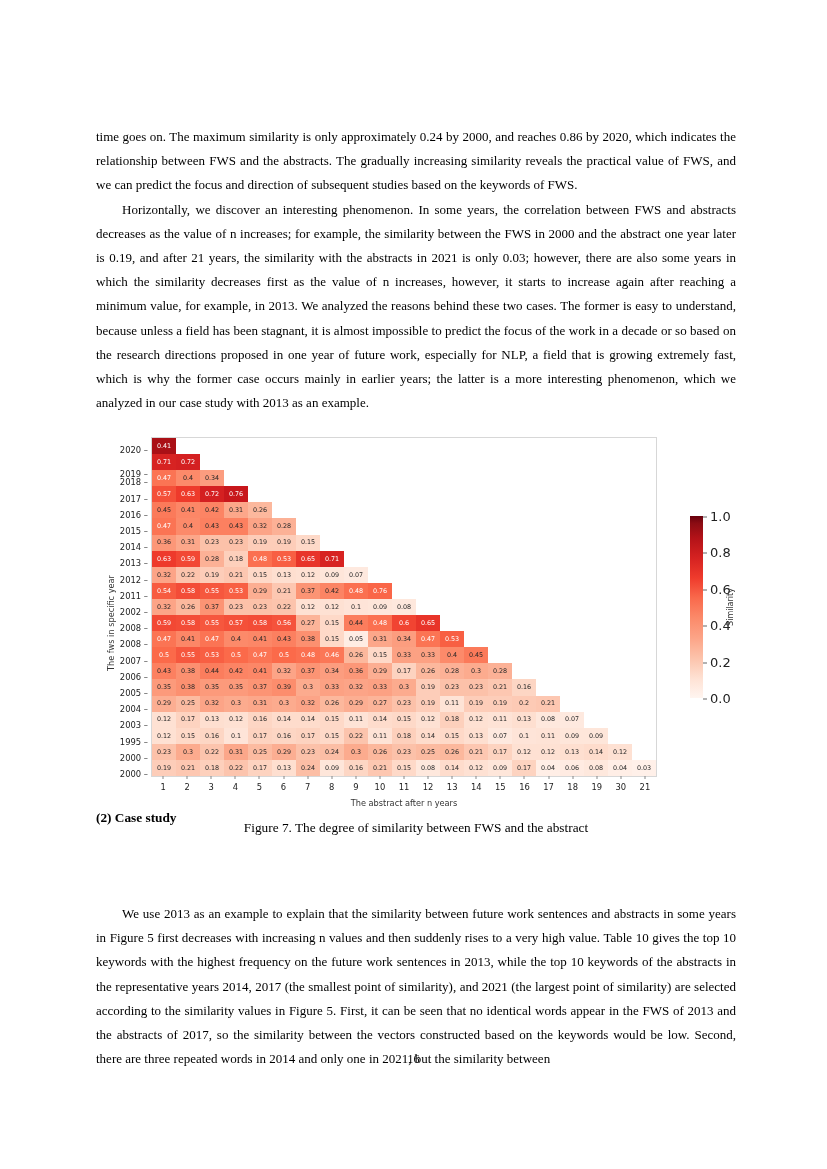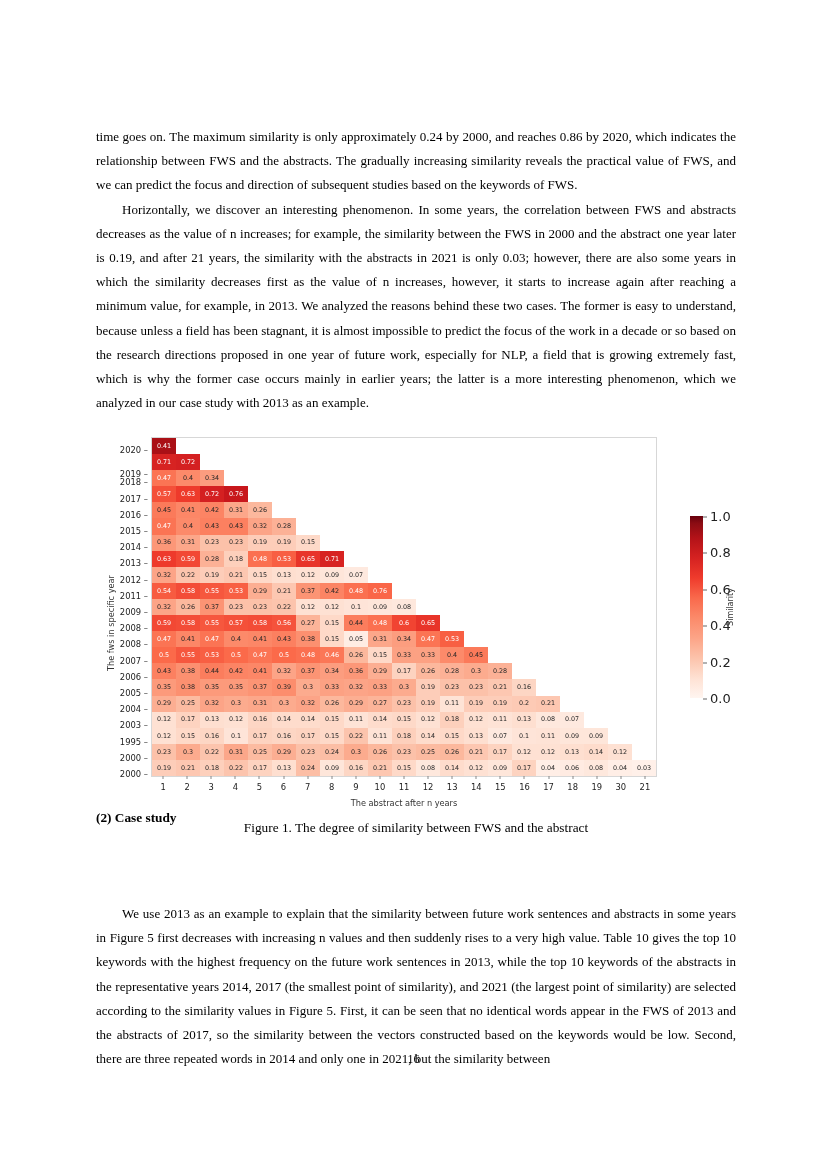--- a/index.html
+++ b/index.html
@@ -160,21 +160,21 @@
           <div class="ytick" style="top: 13.0952px;"><span>2020</span> <span class="dash">–</span></div>
           <div class="ytick" style="top: 37px;"><span>2019</span> <span class="dash">–</span></div>
           <div class="ytick" style="top: 45.4762px;"><span>2018</span> <span class="dash">–</span></div>
           <div class="ytick" style="top: 61.6667px;"><span>2017</span> <span class="dash">–</span></div>
           <div class="ytick" style="top: 77.8571px;"><span>2016</span> <span class="dash">–</span></div>
           <div class="ytick" style="top: 94.0476px;"><span>2015</span> <span class="dash">–</span></div>
           <div class="ytick" style="top: 110.238px;"><span>2014</span> <span class="dash">–</span></div>
           <div class="ytick" style="top: 126.429px;"><span>2013</span> <span class="dash">–</span></div>
           <div class="ytick" style="top: 142.619px;"><span>2012</span> <span class="dash">–</span></div>
           <div class="ytick" style="top: 158.81px;"><span>2011</span> <span class="dash">–</span></div>
-          <div class="ytick" style="top: 175px;"><span>2009</span> <span class="dash">–</span></div>
+          <div class="ytick" style="top: 175px;"><span>2002</span> <span class="dash">–</span></div>
           <div class="ytick" style="top: 191.19px;"><span>2008</span> <span class="dash">–</span></div>
           <div class="ytick" style="top: 207.381px;"><span>2008</span> <span class="dash">–</span></div>
           <div class="ytick" style="top: 223.571px;"><span>2007</span> <span class="dash">–</span></div>
           <div class="ytick" style="top: 239.762px;"><span>2006</span> <span class="dash">–</span></div>
           <div class="ytick" style="top: 255.952px; text-align: right;"><span>2005</span> <span class="dash">–</span></div>
           <div class="ytick" style="top: 272.143px;"><span>2004</span> <span class="dash">–</span></div>
           <div class="ytick" style="top: 288.333px;"><span>2003</span> <span class="dash">–</span></div>
           <div class="ytick" style="top: 304.524px;"><span>1995</span> <span class="dash">–</span></div>
           <div class="ytick" style="top: 320.714px;"><span>2000</span> <span class="dash">–</span></div>
           <div class="ytick" style="top: 336.905px;"><span>2000</span> <span class="dash">–</span></div>
@@ -722,21 +722,21 @@
             <div class="cbar-tick" style="top: 72.8px;"><span class="t"></span>0.6</div>
             <div class="cbar-tick" style="top: 109.2px;"><span class="t"></span>0.4</div>
             <div class="cbar-tick" style="top: 145.6px;"><span class="t"></span>0.2</div>
             <div class="cbar-tick" style="top: 182px;"><span class="t"></span>0.0</div>
           </div>
         <div class="cbar-title">Similarity</div>
       </div>
     </div>
   </div>
 
-  <div class="caption">Figure 1. The degree of similarity between FWS and the abstract</div>
+  <div class="caption">Figure 7. The degree of similarity between FWS and the abstract</div>
   <div class="heading">(2) Case study</div>
 
   <div class="block-bottom">
     <p class="para indent">We use 2013 as an example to explain that the similarity between future work sentences and abstracts in some years in Figure 5 first decreases with increasing n values and then suddenly rises to a very high value. Table 10 gives the top 10 keywords with the highest frequency on the future work sentences in 2013, while the top 10 keywords of the abstracts in the representative years 2014, 2017 (the smallest point of similarity), and 2021 (the largest point of similarity) are selected according to the similarity values in Figure 5. First, it can be seen that no identical words appear in the FWS of 2013 and the abstracts of 2017, so the similarity between the vectors constructed based on the keywords would be low. Second, there are three repeated words in 2014 and only one in 2021, but the similarity between</p>
   </div>
 
   <div class="pageno">16</div>
 </div>
 
 </body></html>

